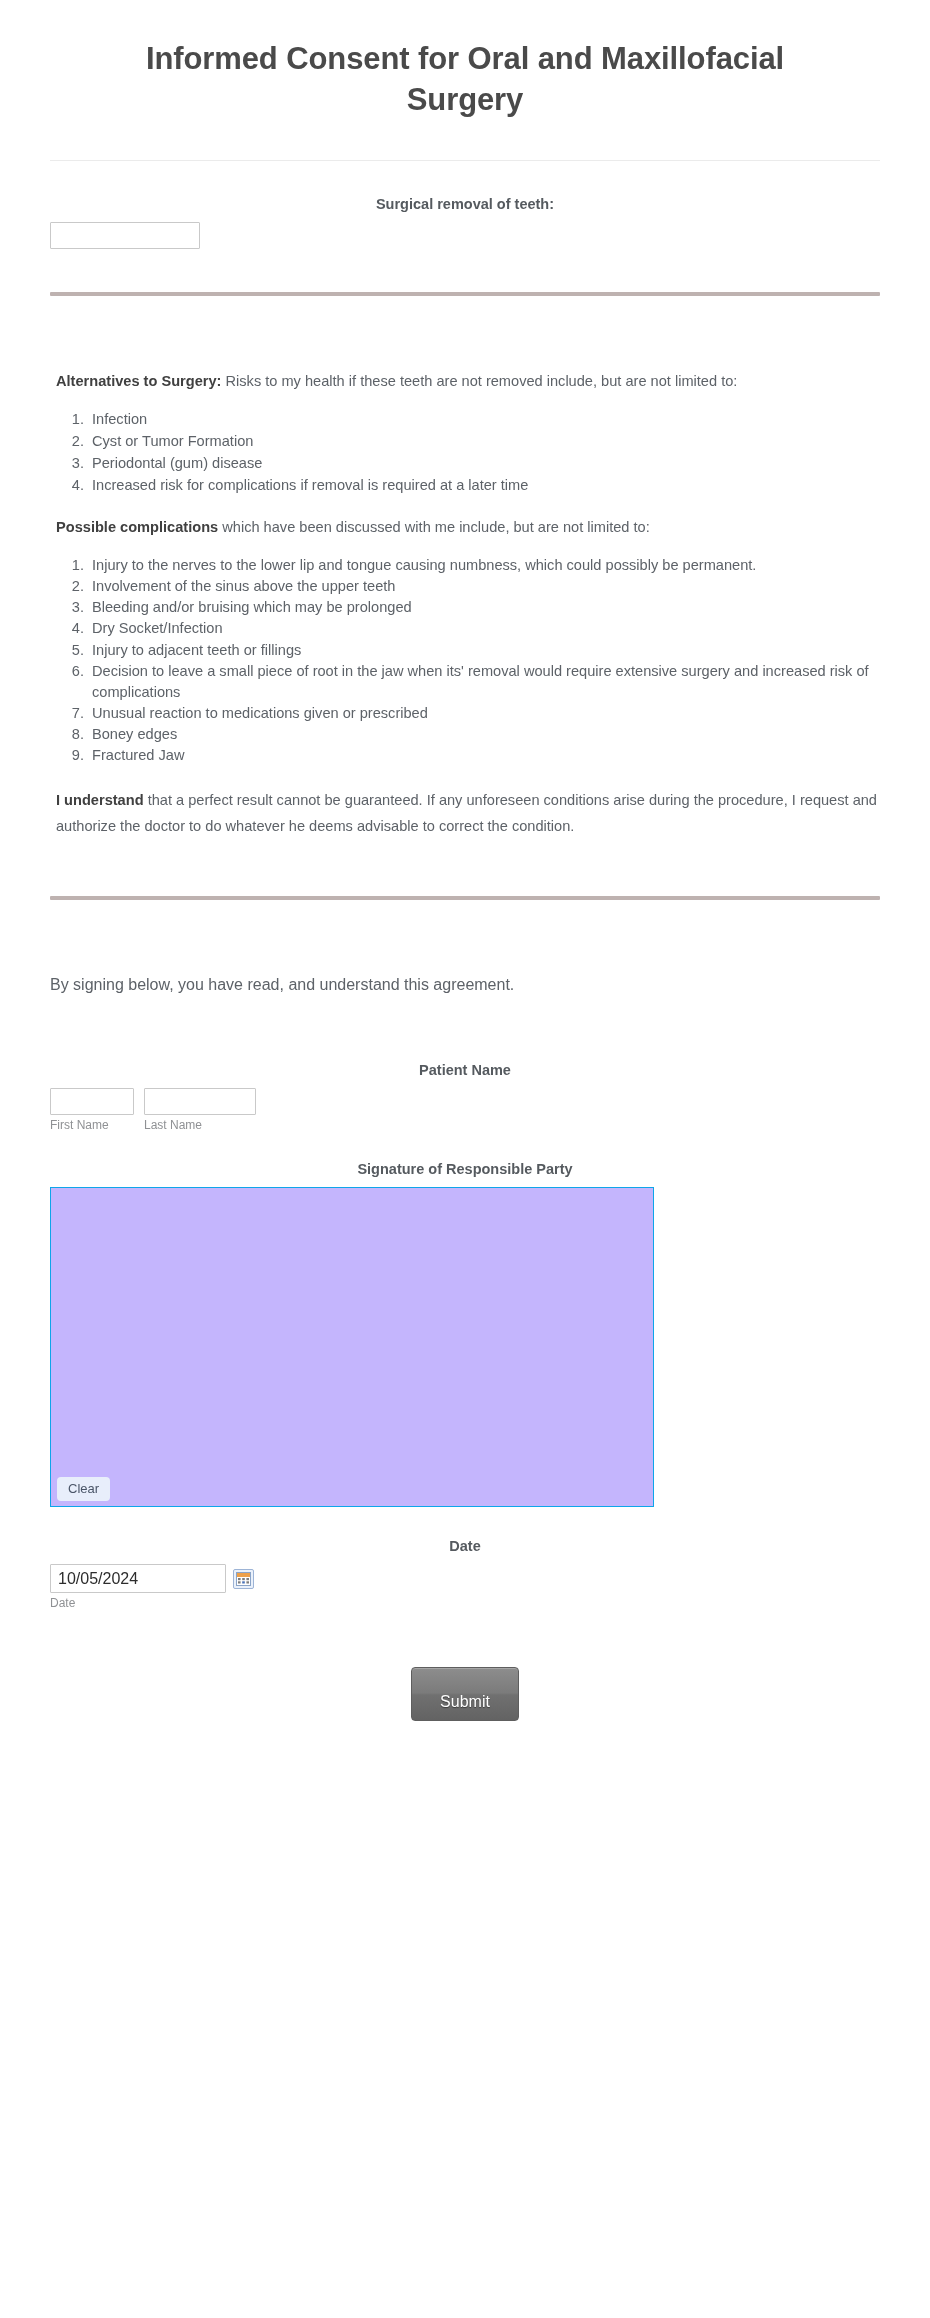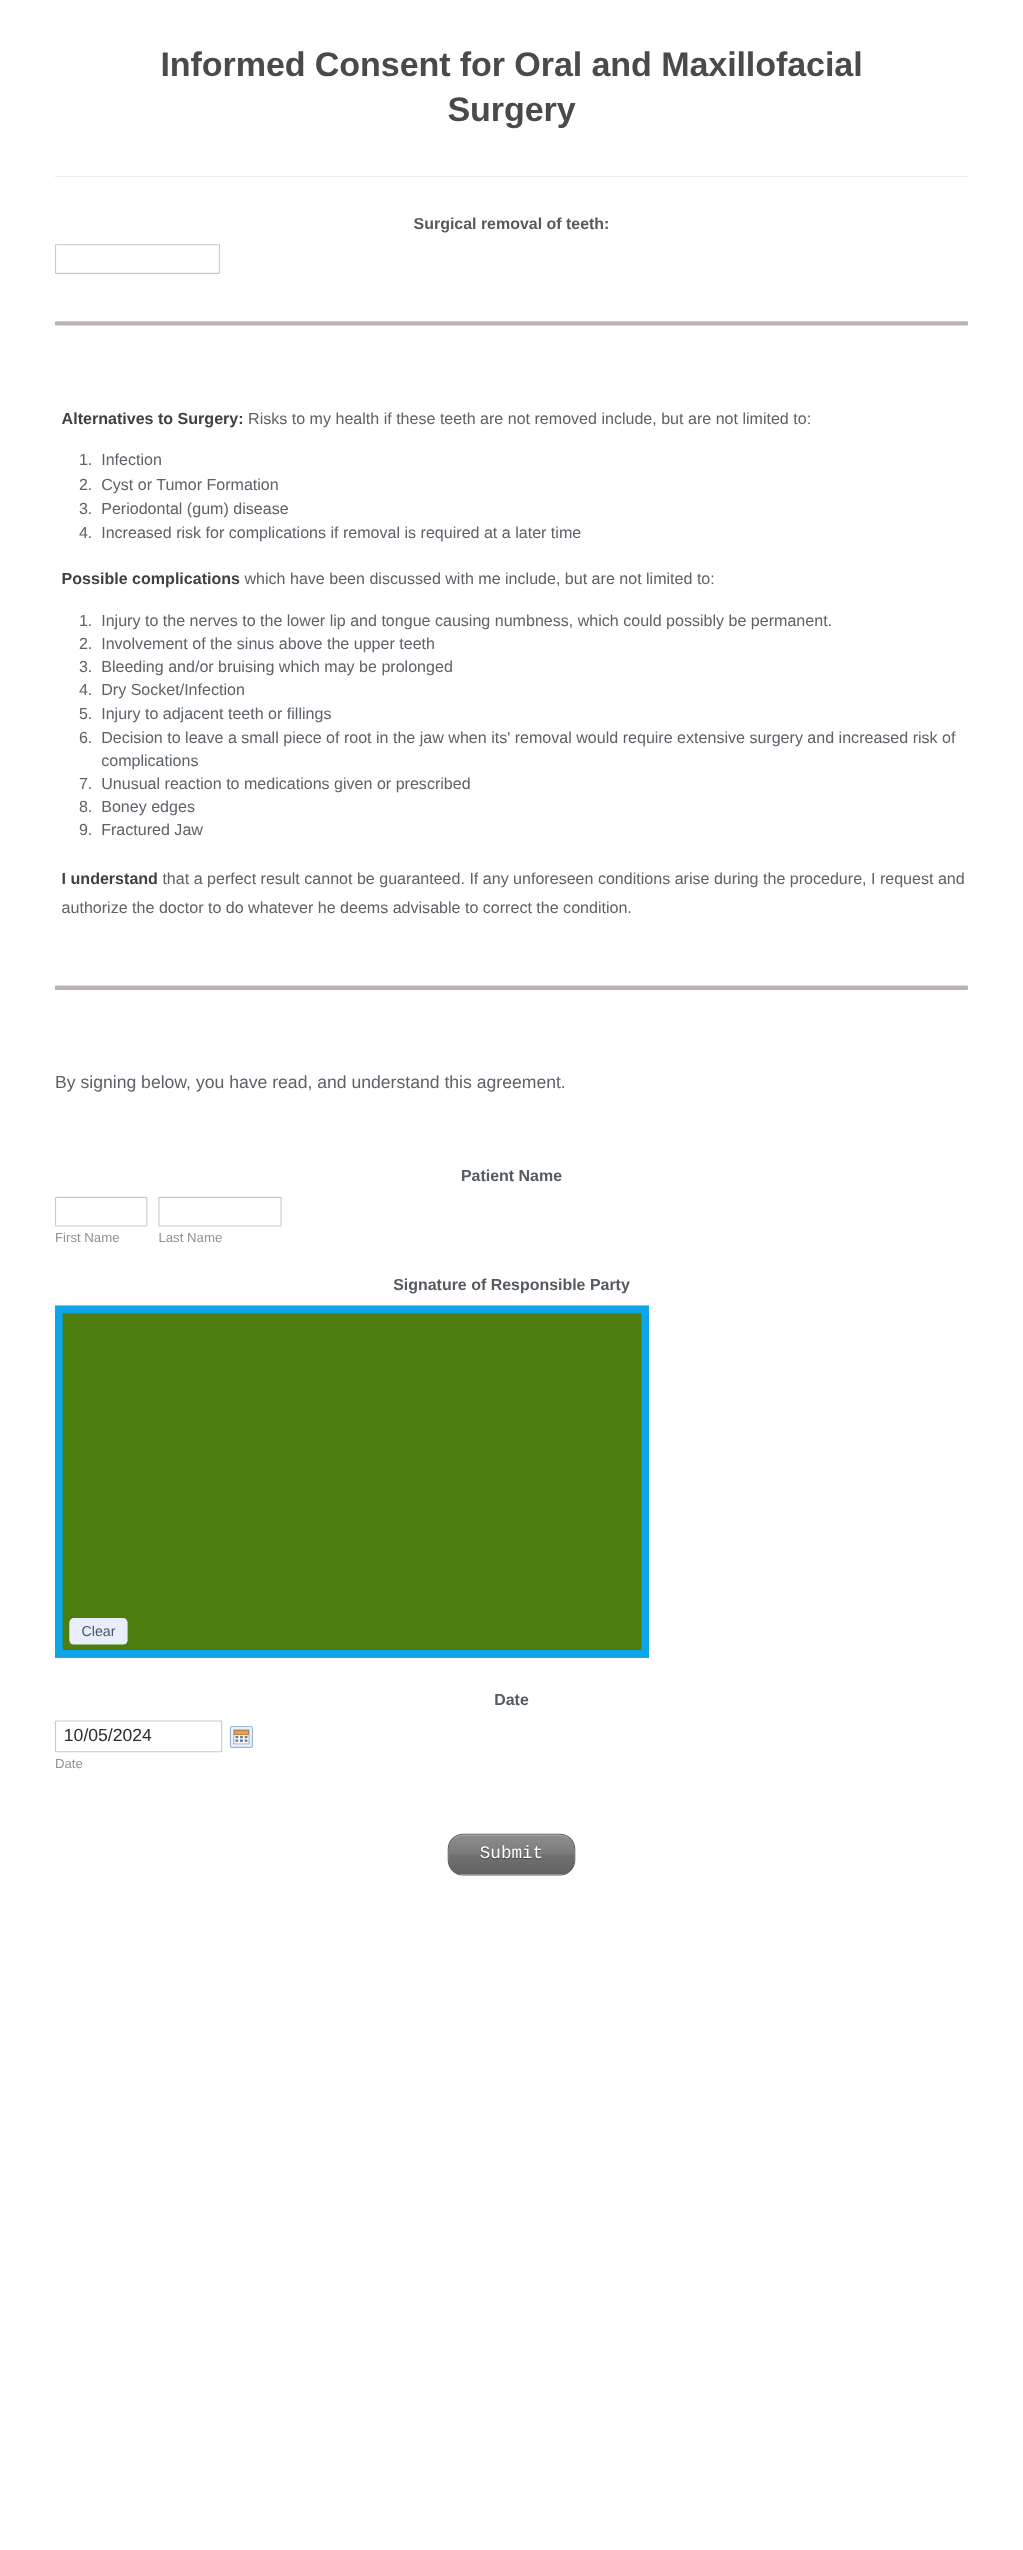--- a/index.html
+++ b/index.html
@@ -122,24 +122,24 @@
     gap: 10px;
     align-items: flex-start;
   }
   .name-col { display: flex; flex-direction: column; }
   .input-first { width: 84px; }
   .input-last  { width: 112px; }
 
   
   .sig-pad {
     position: relative;
-    width: 540px;
+    width: 604px;
     height: 320px;
-    border: 7px solid #0ea5e9;
-    background: #4d7c0f;
+    border: 1px solid #0ea5e9;
+    background: #c4b5fd;
   }
   .clear-btn {
     position: absolute;
     left: 6px;
     bottom: 5px;
     background: #e8eefb;
     border: none;
     border-radius: 4px;
     color: #4a5568;
     font-family: "Liberation Sans", sans-serif;
@@ -149,21 +149,21 @@
     line-height: 1.1;
   }
 
   
   .date-row {
     display: flex;
     align-items: center;
     gap: 7px;
   }
   .input-date {
-    width: 152px;
+    width: 176px;
     height: 29px;
     font-size: 16px;
     color: #2d2d2d;
     padding: 2px 7px;
   }
   .cal-icon {
     width: 21px;
     height: 20px;
     border: 1px solid #9db4d6;
     background: #eaf1fb;
@@ -174,27 +174,27 @@
     cursor: pointer;
     flex: none;
   }
 
   
   .submit-wrap {
     text-align: center;
   }
   .submit-btn {
     display: inline-block;
-    font-family: Liberation Mono, monospace;
+    font-family: Liberation Sans, sans-serif;
     font-size: 16px;
     color: #ffffff;
     text-shadow: 0 1px 1px rgba(0,0,0,.45);
-    padding: 9px 28px 10px 28px;
+    padding: 25px 28px 10px 28px;
     border: 1px solid #5e5e5e;
-    border-radius: 14px;
+    border-radius: 4px;
     background: linear-gradient(to bottom, #8d8d8d 0%, #7b7b7b 48%, #707070 52%, #636363 100%);
     box-shadow: inset 0 1px 0 rgba(255,255,255,.22);
     cursor: pointer;
     line-height: 1.1;
   }
 </style>
 </head>
 <body>
 
 <div class="page">

